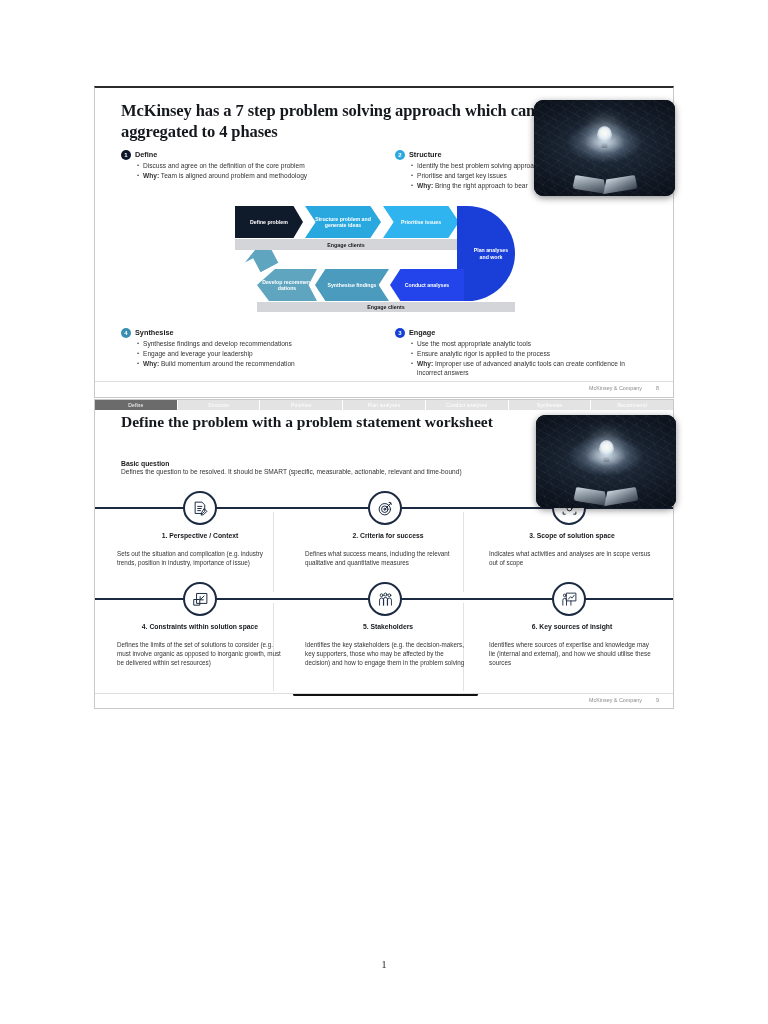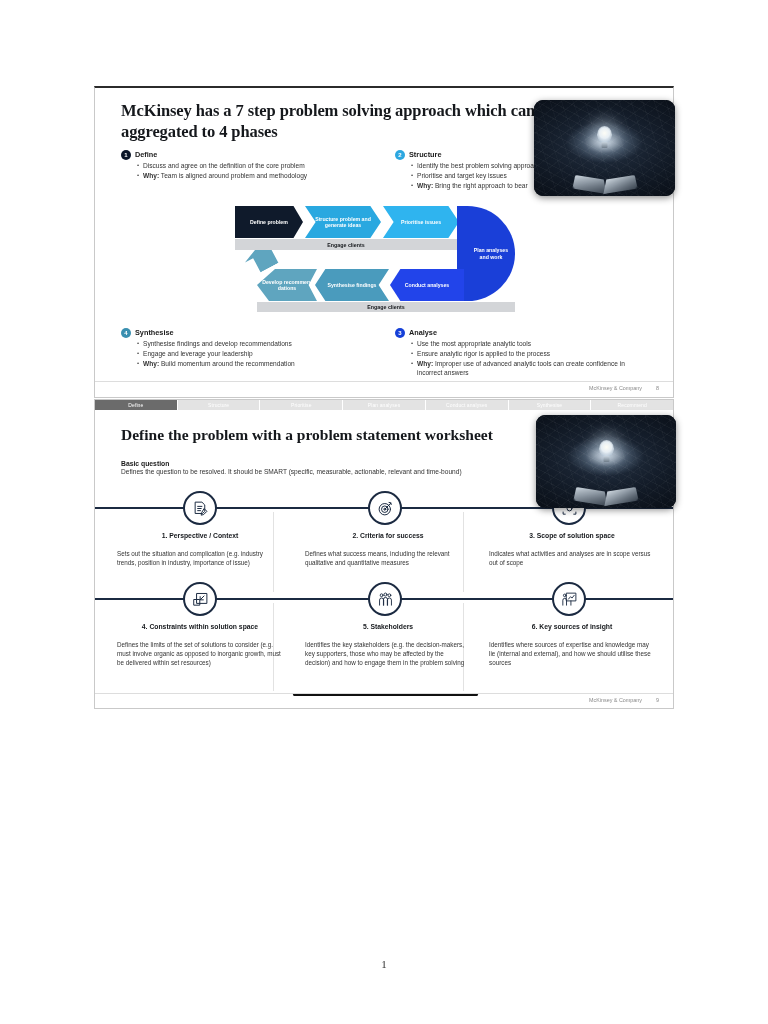--- a/index.html
+++ b/index.html
@@ -156,21 +156,21 @@
     justify-content: center;
     font-size: 5px;
     color: #ffffff;
     background: #e3e3e3;
     letter-spacing: 0.1px;
   }
   .tab.active { background: #6b6b6b; }
 
   .s2-title {
     position: absolute;
-    left: 26px; top: 26px;
+    left: 26px; top: 13px;
     width: 460px;
     font-family: "Liberation Serif", serif;
     font-weight: bold;
     font-size: 15.5px;
     color: #15181c;
     white-space: nowrap;
     overflow: hidden;
   }
 
   .basicq {
@@ -408,21 +408,21 @@
       <ul>
         <li><span>Synthesise findings and develop recommendations</span></li>
         <li><span>Engage and leverage your leadership</span></li>
         <li><span class="why">Why:</span> <span>Build momentum around the recommendation</span></li>
       </ul>
     </div>
 
     <div class="quad q3">
       <div class="quad-head">
         <span class="num-badge badge-blue">3</span>
-        <span class="quad-title">Analyse</span>
+        <span class="quad-title">Engage</span>
       </div>
       <ul>
         <li><span>Use the most appropriate analytic tools</span></li>
         <li><span>Ensure analytic rigor is applied to the process</span></li>
         <li><span class="why">Why:</span> <span>Improper use of advanced analytic tools can create confidence in incorrect answers</span></li>
       </ul>
     </div>
 
     <div class="s1-footer">
       <span>McKinsey &amp; Company</span>

